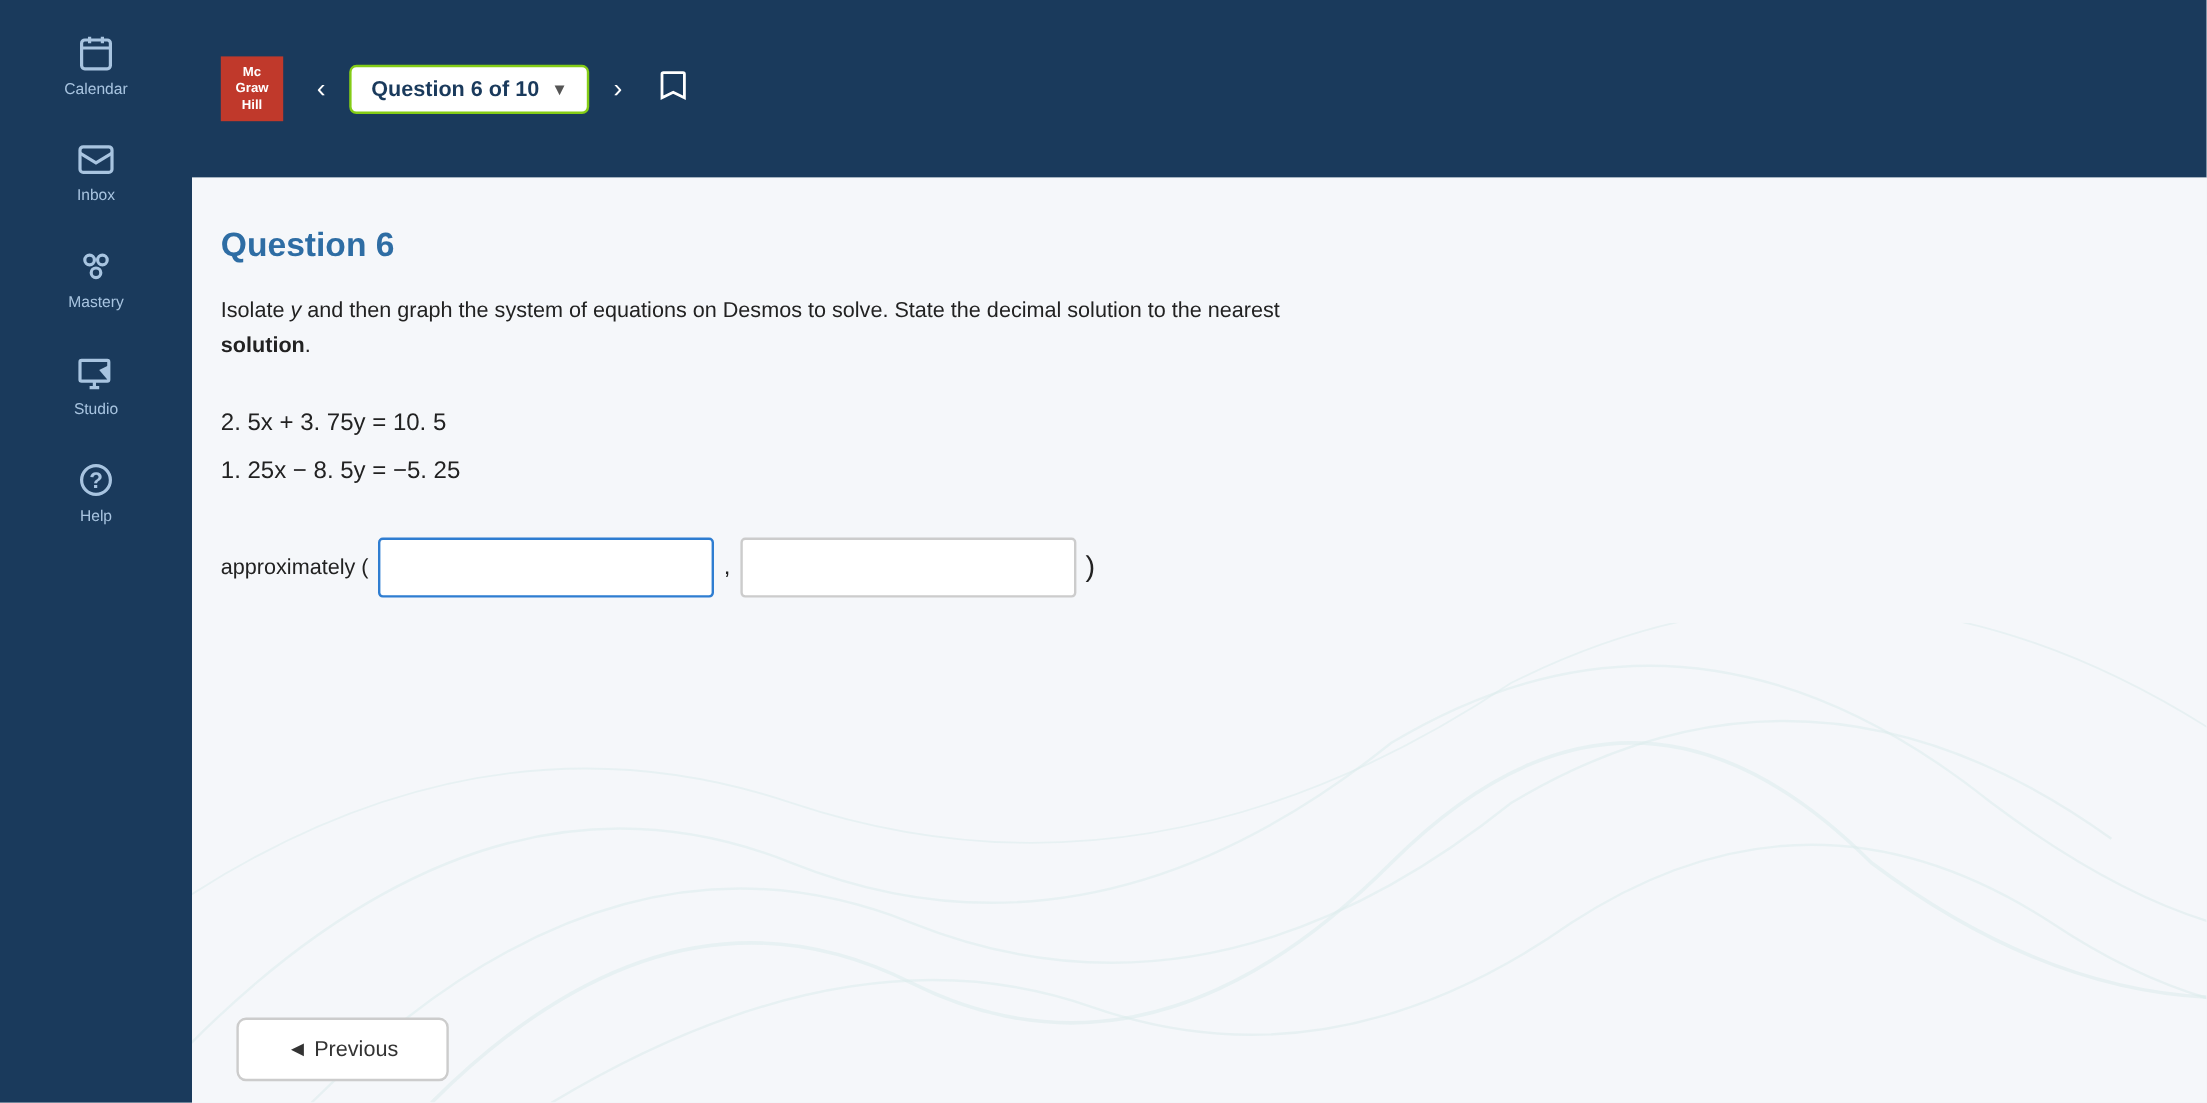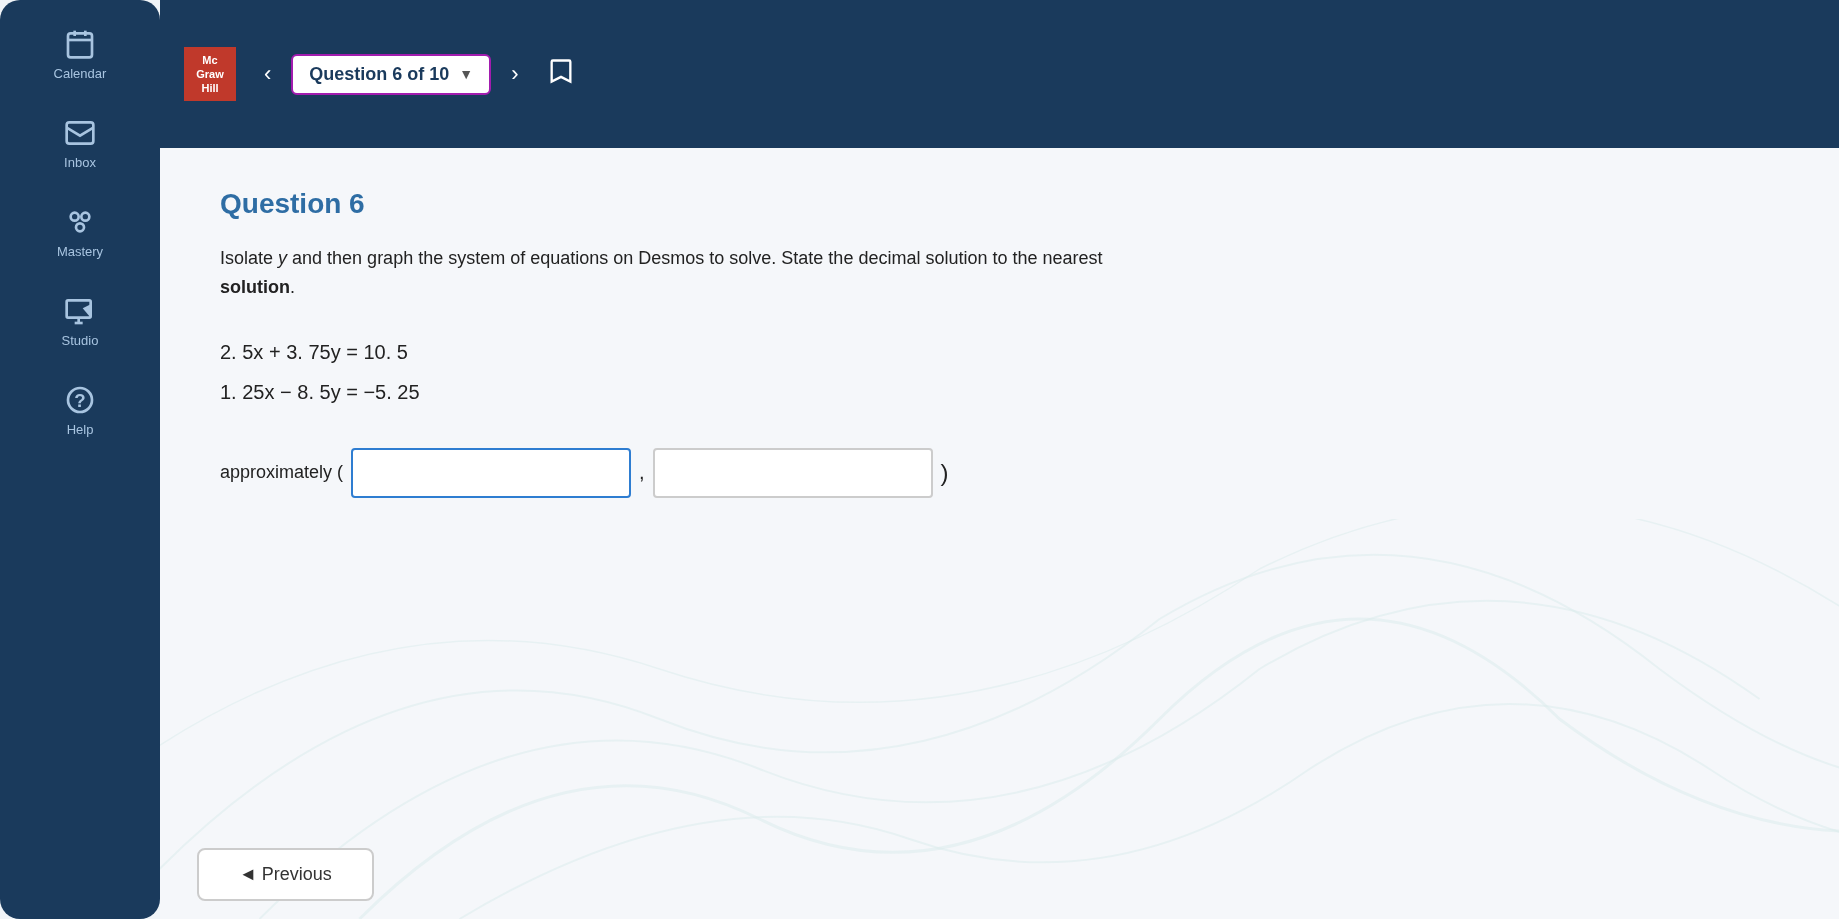--- a/index.html
+++ b/index.html
@@ -14,21 +14,20 @@
 
     
     .sidebar {
       width: 160px;
       background: #1a3a5c;
       display: flex;
       flex-direction: column;
       align-items: center;
       padding-top: 10px;
       flex-shrink: 0;
-      border-radius: 20px;
     }
     .sidebar-item {
       display: flex;
       flex-direction: column;
       align-items: center;
       color: #a8c4e0;
       padding: 18px 10px;
       cursor: pointer;
       width: 100%;
       justify-content: center;
@@ -84,21 +83,21 @@
     .nav-btn {
       background: none;
       border: none;
       color: white;
       font-size: 22px;
       cursor: pointer;
       padding: 4px 8px;
     }
     .question-selector {
       background: white;
-      border: 2px solid #a21caf;
+      border: 2px solid #84cc16;
       border-radius: 6px;
       padding: 8px 16px;
       font-size: 18px;
       font-weight: bold;
       color: #1a3a5c;
       display: flex;
       align-items: center;
       gap: 10px;
       cursor: pointer;
     }
@@ -131,21 +130,21 @@
       right: 0;
       height: 400px;
       opacity: 0.15;
       pointer-events: none;
       overflow: hidden;
     }
 
     .question-content {
       position: relative;
       z-index: 1;
-      padding: 40px 60px 120px 60px;
+      padding: 40px 60px 120px 24px;
     }
 
     .question-number {
       color: #2e6da4;
       font-size: 28px;
       font-weight: bold;
       margin-bottom: 24px;
     }
 
     .question-text {

